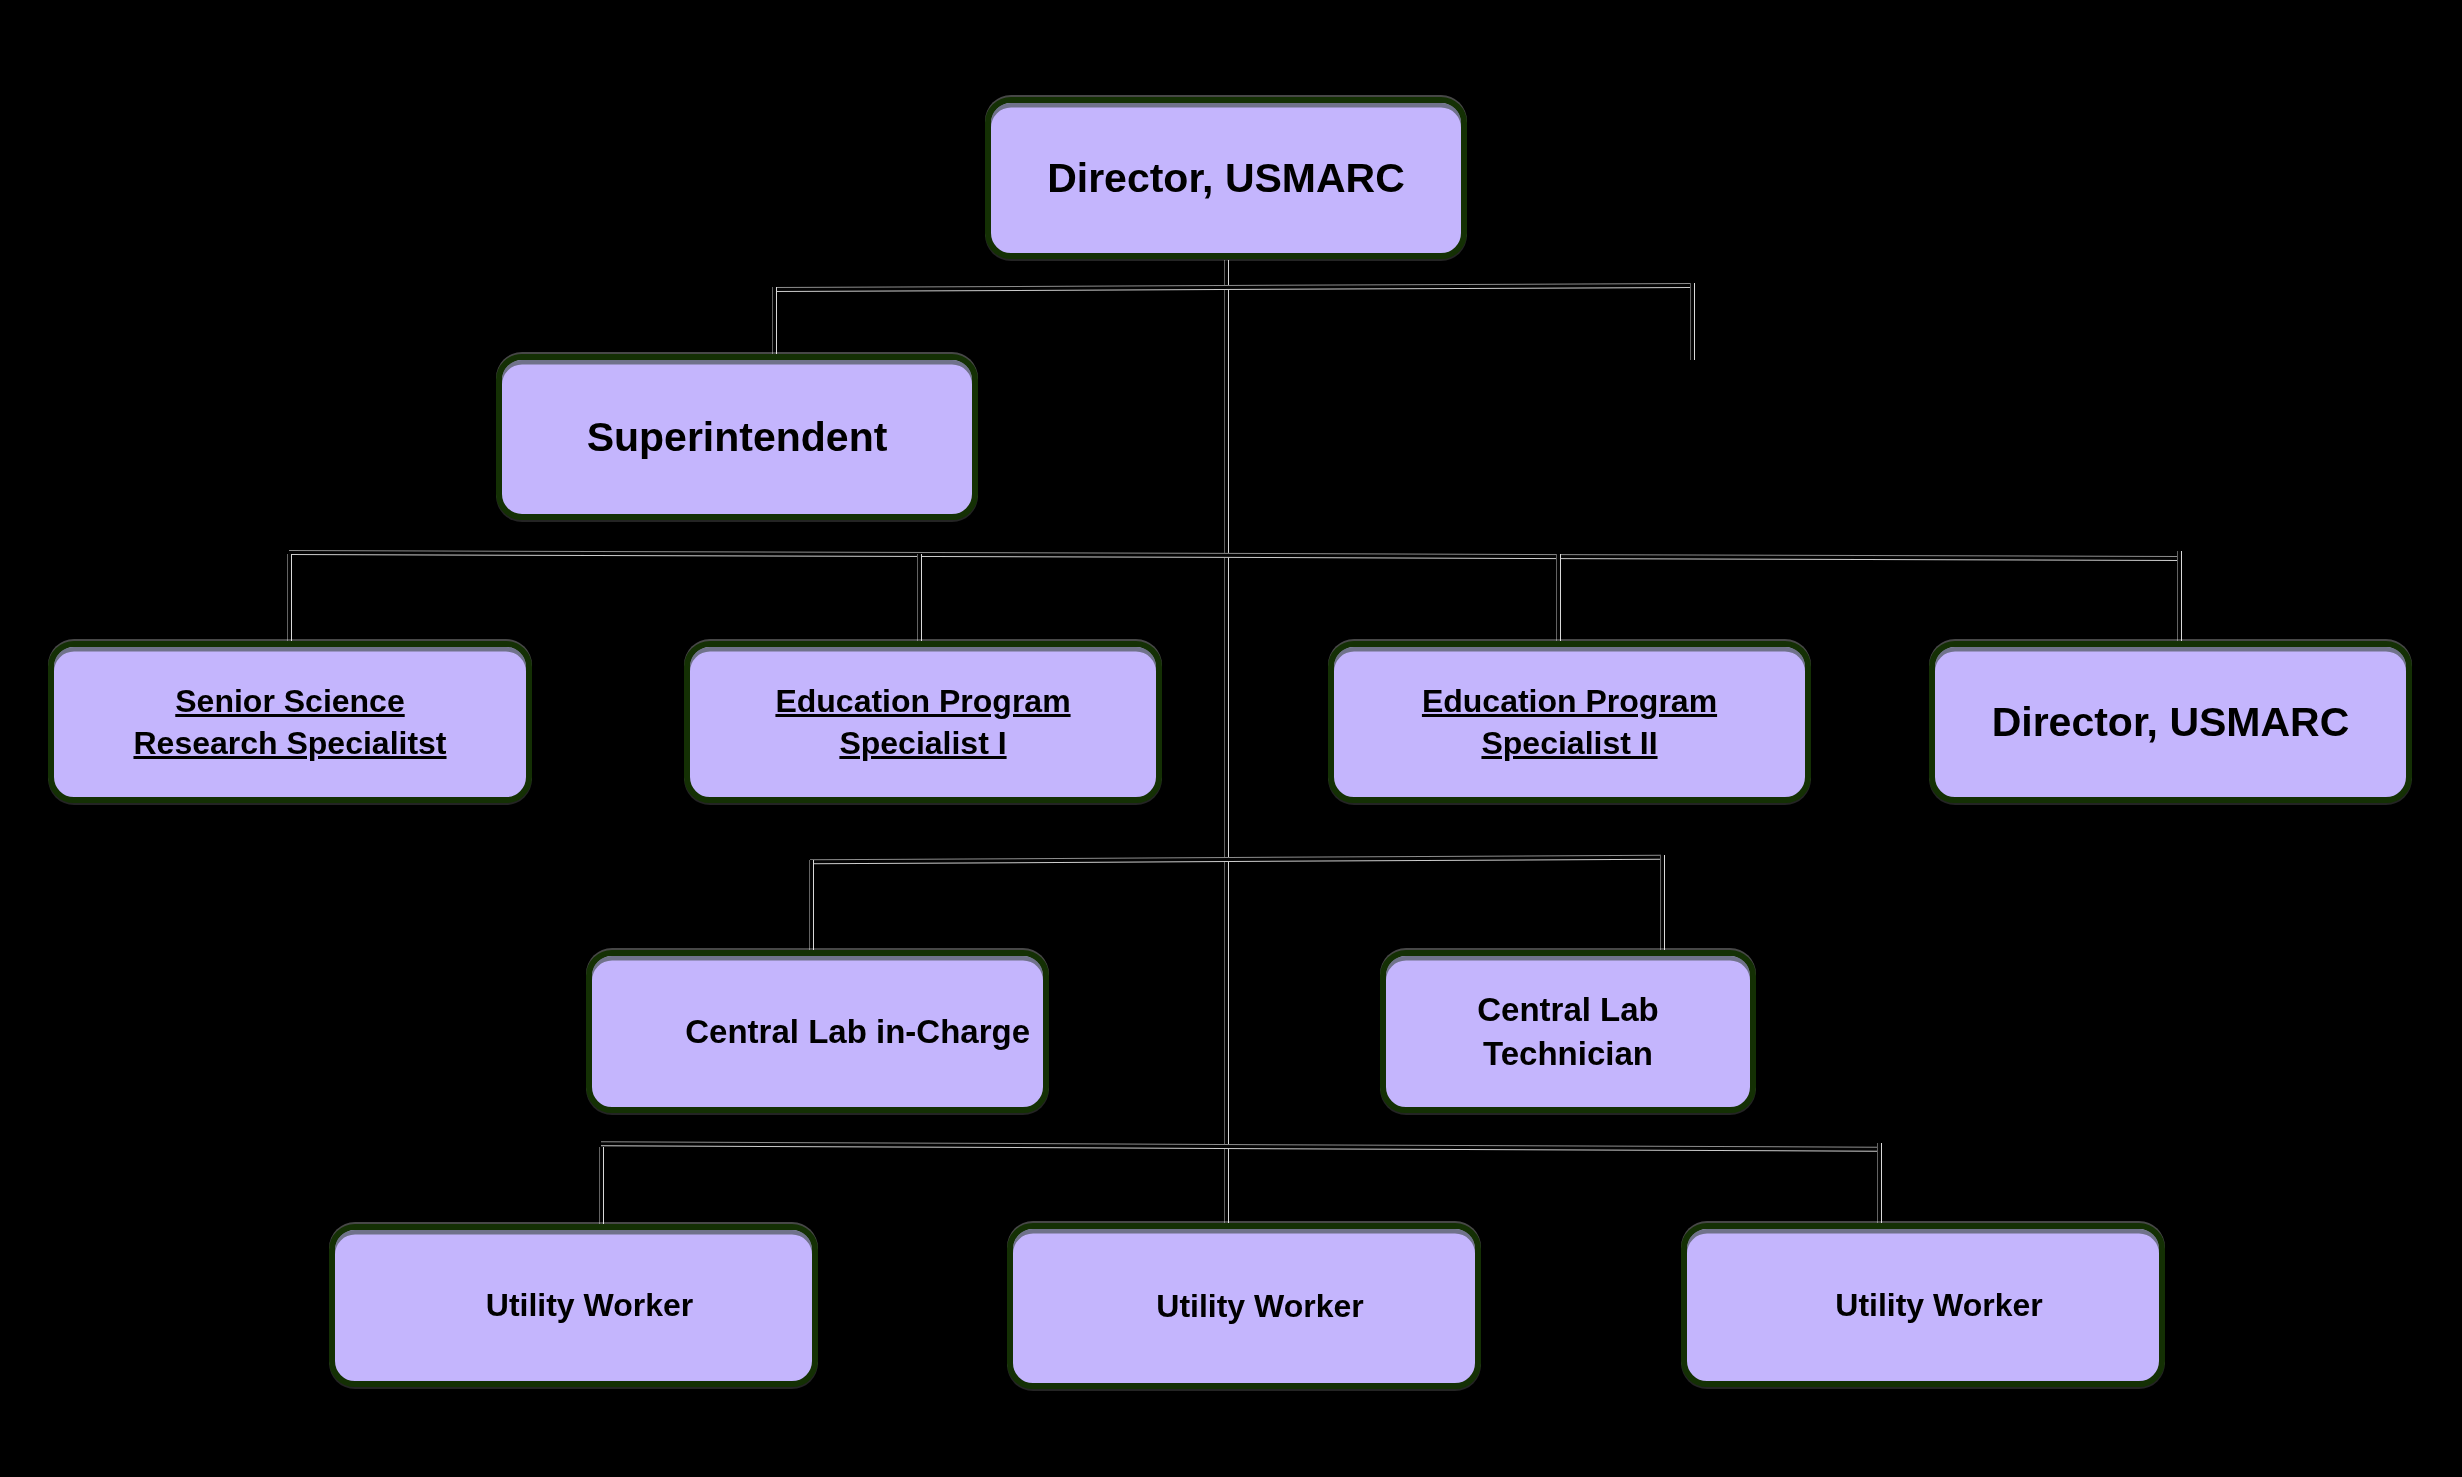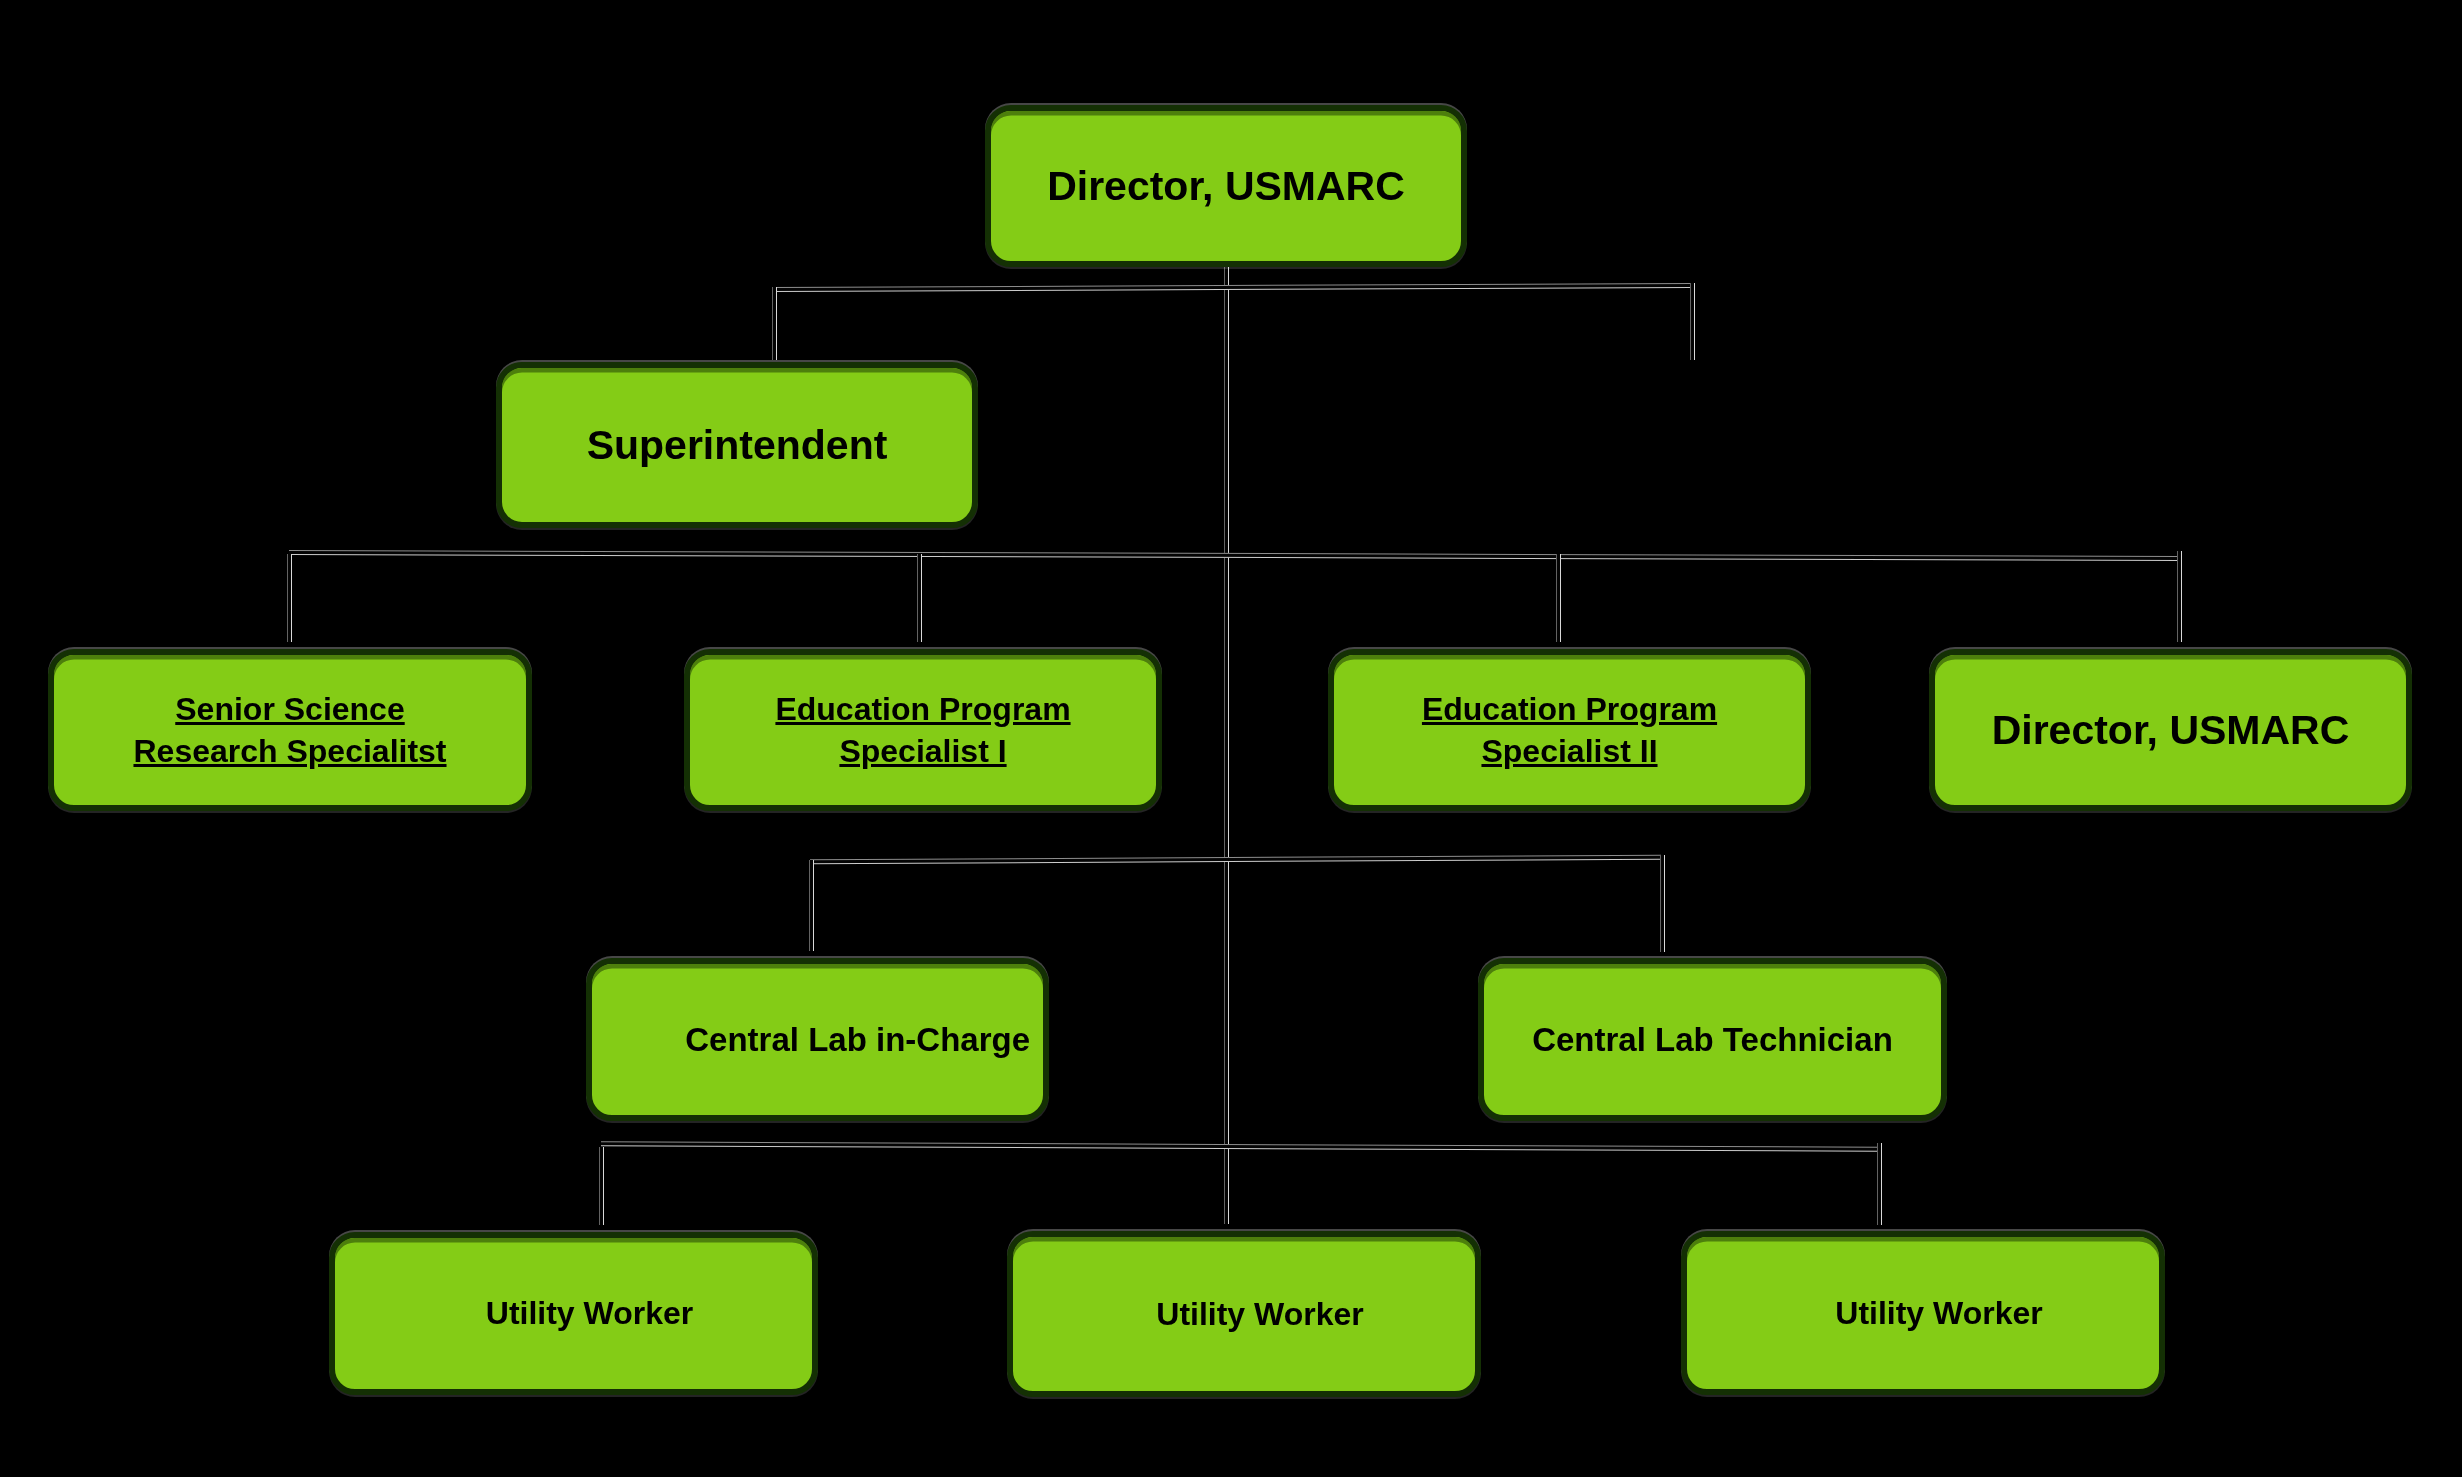--- a/index.html
+++ b/index.html
@@ -12,34 +12,33 @@
     position: relative;
     width: 2462px;
     height: 1478px;
     background: #000000;
     overflow: hidden;
   }
   
   .node {
     position: absolute;
     box-sizing: border-box;
-    background: #84cc16;
+    background: #c4b5fd;
     border: 6.6px solid #143004;
     border-radius: 26px;
     display: flex;
     align-items: center;
     justify-content: center;
     text-align: center;
     color: #000000;
     font-weight: bold;
     box-shadow:
       inset 0 4.6px 0 rgba(10, 34, 0, 0.45),
       0 -2px 0 rgba(255, 255, 255, 0.28),
       0 2px 0 rgba(255, 255, 255, 0.14);
-    margin-top: 8px;
   }
   .node-label {
     white-space: pre-line;
     line-height: 1.32;
     padding: 0 13px;
   }
   .f1 { font-size: 41px; }   
   .f3 { font-size: 32px; text-decoration: underline; }   
   .f4 { font-size: 33px; }   
   .f5 { font-size: 32px; padding-left: 32px; }   
@@ -105,21 +104,21 @@
     <span class="node-label">Education Program
 Specialist II</span>
   </div>
   <div class="node f1" style="left:1929px; top:641px; width:483px; height:162px;">
     <span class="node-label">Director, USMARC</span>
   </div>
 
   <div class="node f4" style="left:586px; top:950px; width:463px; height:163px;justify-content:flex-end;">
     <span class="node-label">Central Lab in-Charge</span>
   </div>
-  <div class="node f4" style="left:1478px; top:950px; width:469px; height:163px;">
+  <div class="node f4" style="left:1380px; top:950px; width:376px; height:163px;">
     <span class="node-label">Central Lab Technician</span>
   </div>
 
   <div class="node f5" style="left:329px; top:1224px; width:489px; height:163px;">
     <span class="node-label">Utility Worker</span>
   </div>
   <div class="node f5" style="left:1007px; top:1223px; width:474px; height:166px;">
     <span class="node-label">Utility Worker</span>
   </div>
   <div class="node f5" style="left:1681px; top:1223px; width:484px; height:164px;">

